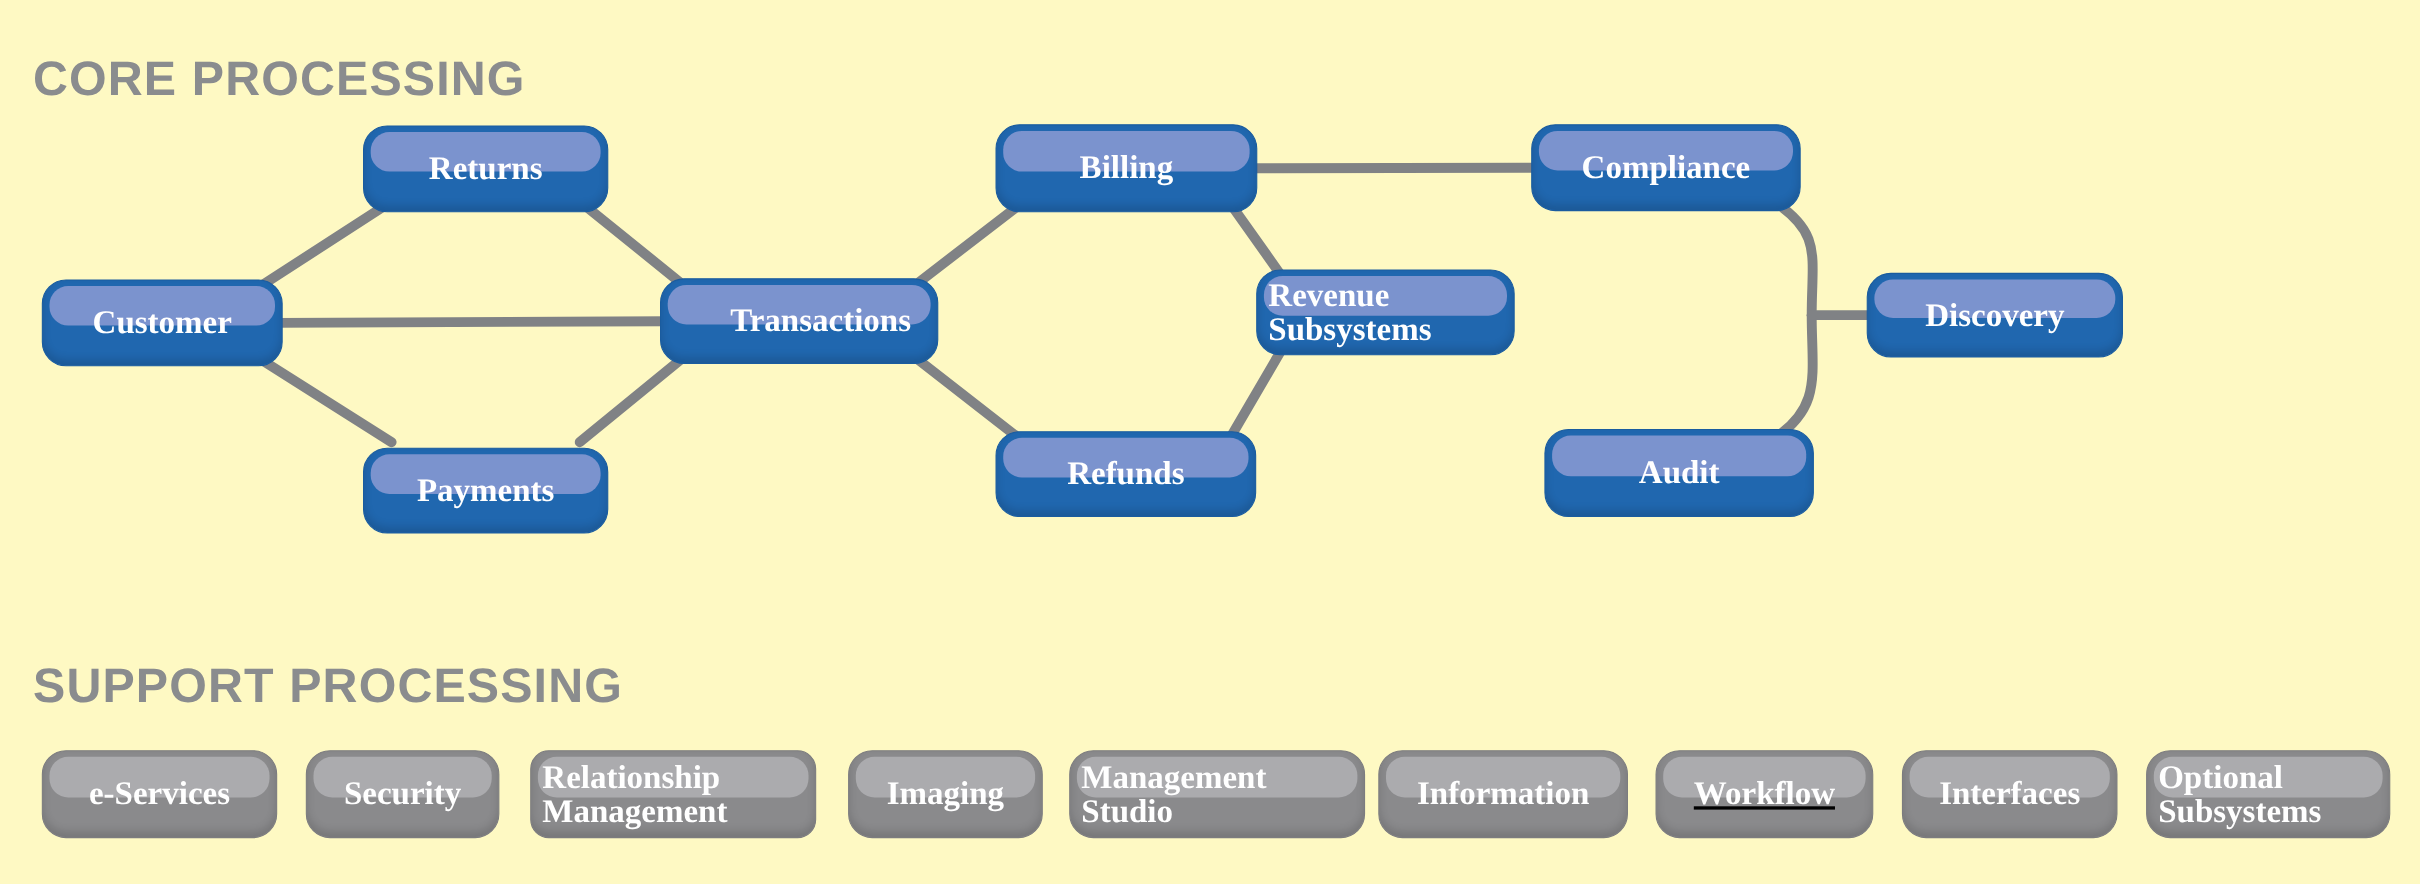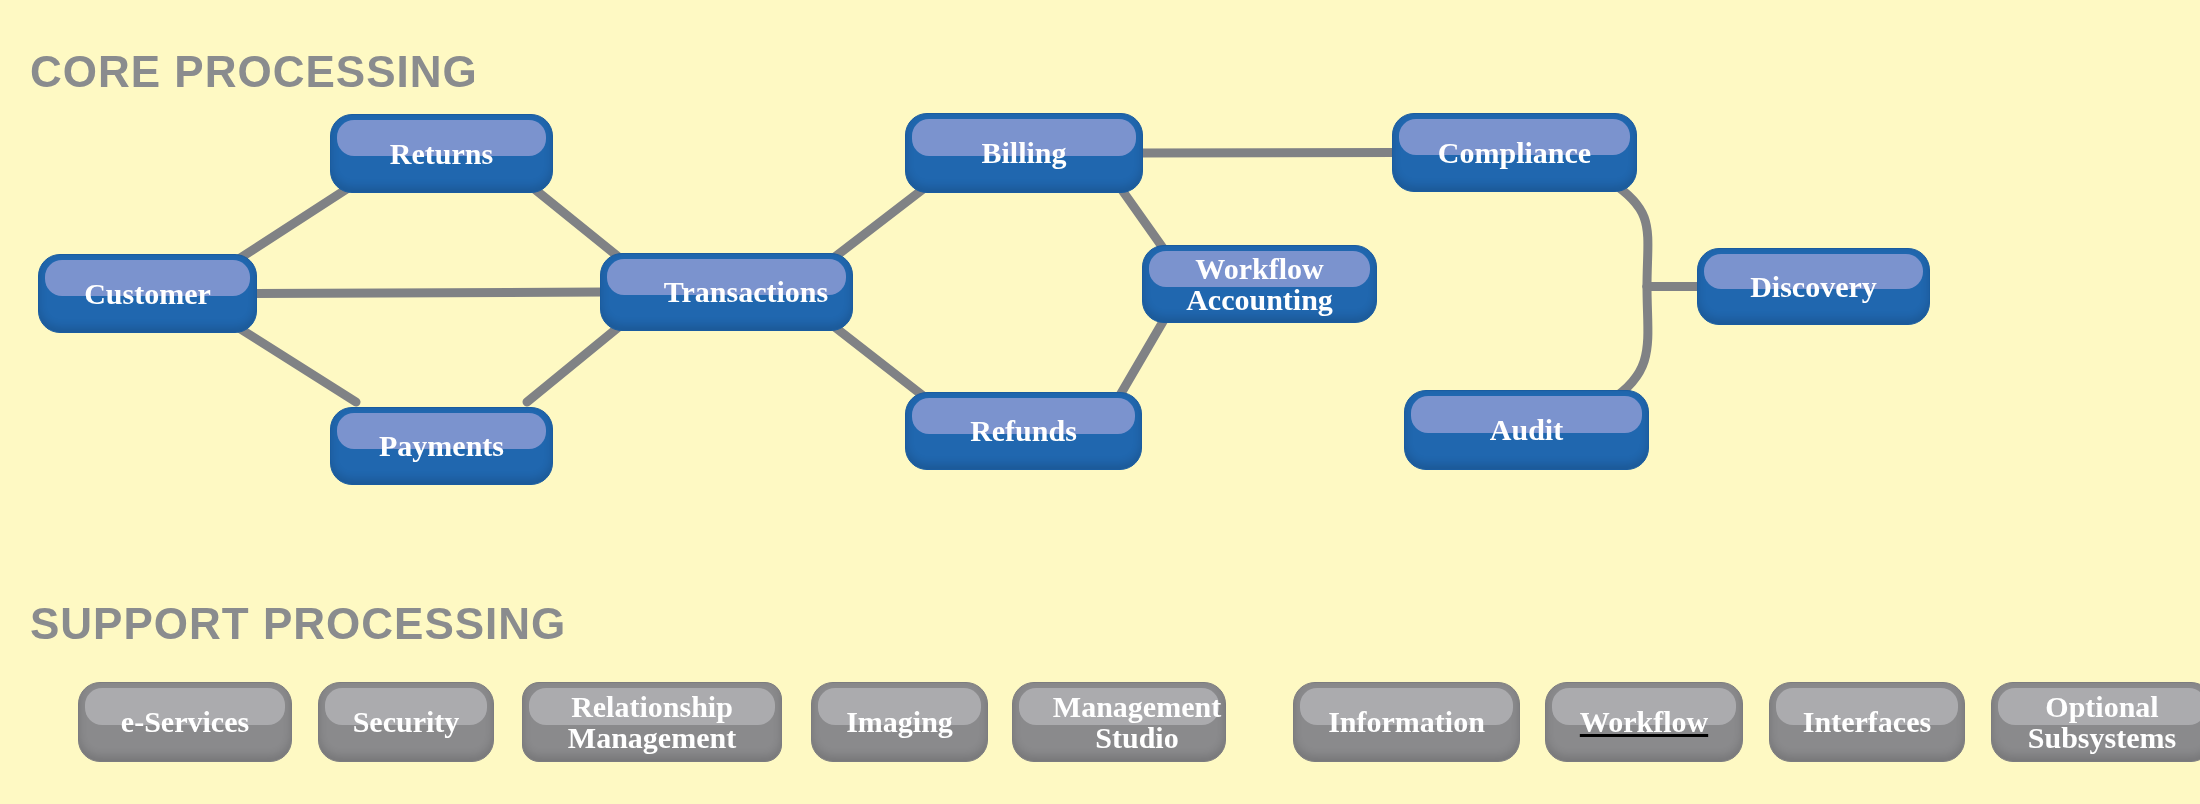--- a/index.html
+++ b/index.html
@@ -22,34 +22,33 @@
   #core-title { top:18px; }
   #support-title { top:570px; }
   .node {
     position:absolute;
     border-radius:22px;
     display:flex; align-items:center; justify-content:center;
     box-sizing:border-box;
     box-shadow: inset 0 -5px 8px rgba(0,0,0,0.14);
   }
   .node.blue { background:var(--blue-fill,#2067AF); border:1px solid var(--blue-border,#1B5C9F); }
-  .node.gray { background:var(--gray-fill,#8A8A8C); border:1px solid var(--gray-border,#7C7C7F);margin-left:40px; }
+  .node.gray { background:var(--gray-fill,#8A8A8C); border:1px solid var(--gray-border,#7C7C7F); }
   .hl {
     position:absolute; top:5px; left:6px; right:6px; height:47%;
     border-radius:17px;
     pointer-events:none;
   }
   .node.blue .hl { background:var(--blue-hl,#7B93CE); }
   .node.gray .hl { background:var(--gray-hl,#ABABAE); }
   .lbl {
     position:relative; z-index:1;
     color:var(--node-text,#ffffff);
     font-family:"Liberation Serif", serif;
     font-weight:700; font-size:30px; line-height:1.05;
-    text-align:center;
     padding:0 10px;
   }
 </style>
 </head>
 <body>
 
 <div id="canvas">
   <h1 class="section-title" id="core-title">CORE PROCESSING</h1>
 
   <svg id="edge-svg" width="2200" height="804">
@@ -88,21 +87,21 @@
       <div class="node blue" style="left: 905px; top: 113px; width: 238px; height: 80px;">
         <span class="hl"></span>
         <span class="lbl">Billing</span>
       </div>
       <div class="node blue" style="left: 905px; top: 392px; width: 237px; height: 78px;">
         <span class="hl"></span>
         <span class="lbl">Refunds</span>
       </div>
       <div class="node blue" style="left: 1142px; top: 245px; width: 235px; height: 78px;">
         <span class="hl"></span>
-        <span class="lbl">Workflow Accounting</span>
+        <span class="lbl">Revenue Subsystems</span>
       </div>
       <div class="node blue" style="left: 1392px; top: 113px; width: 245px; height: 79px;">
         <span class="hl"></span>
         <span class="lbl">Compliance</span>
       </div>
       <div class="node blue" style="left: 1392px; top: 390px; width: 245px; height: 80px; margin-left: 12px;">
         <span class="hl"></span>
         <span class="lbl">Audit</span>
       </div>
       <div class="node blue" style="left: 1697px; top: 248px; width: 233px; height: 77px;">
@@ -118,21 +117,21 @@
         <span class="lbl">Security</span>
       </div>
       <div class="node gray" style="left: 482px; top: 682px; width: 260px; height: 80px; border-radius: 17px;">
         <span class="hl"></span>
         <span class="lbl">Relationship Management</span>
       </div>
       <div class="node gray" style="left: 771px; top: 682px; width: 177px; height: 80px;">
         <span class="hl"></span>
         <span class="lbl">Imaging</span>
       </div>
-      <div class="node gray" style="left: 972px; top: 682px; width: 214px; height: 80px; padding-left: 36px;">
+      <div class="node gray" style="left: 972px; top: 682px; width: 269px; height: 80px;">
         <span class="hl"></span>
         <span class="lbl">Management Studio</span>
       </div>
       <div class="node gray" style="left: 1253px; top: 682px; width: 227px; height: 80px;">
         <span class="hl"></span>
         <span class="lbl">Information</span>
       </div>
       <div class="node gray" style="left: 1505px; top: 682px; width: 198px; height: 80px; text-decoration: underline;">
         <span class="hl"></span>
         <span class="lbl">Workflow</span>

